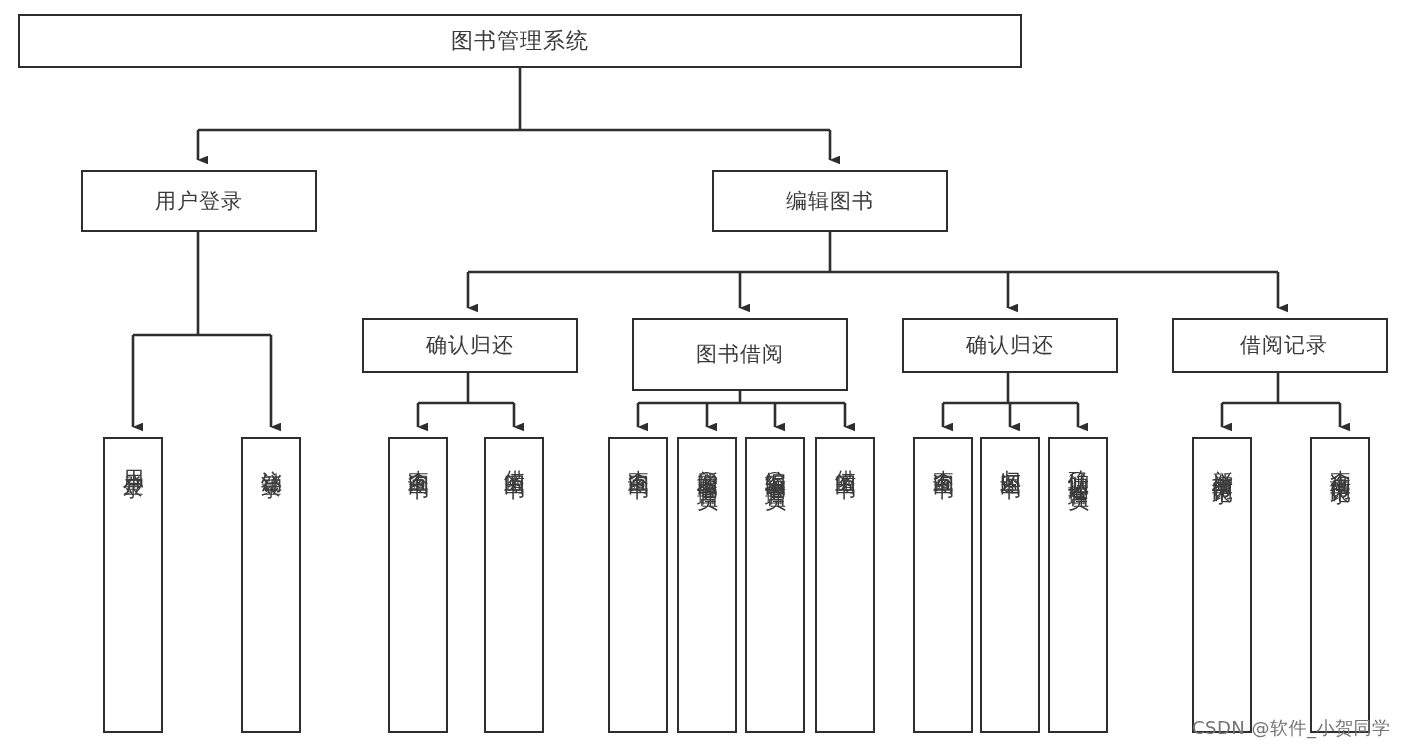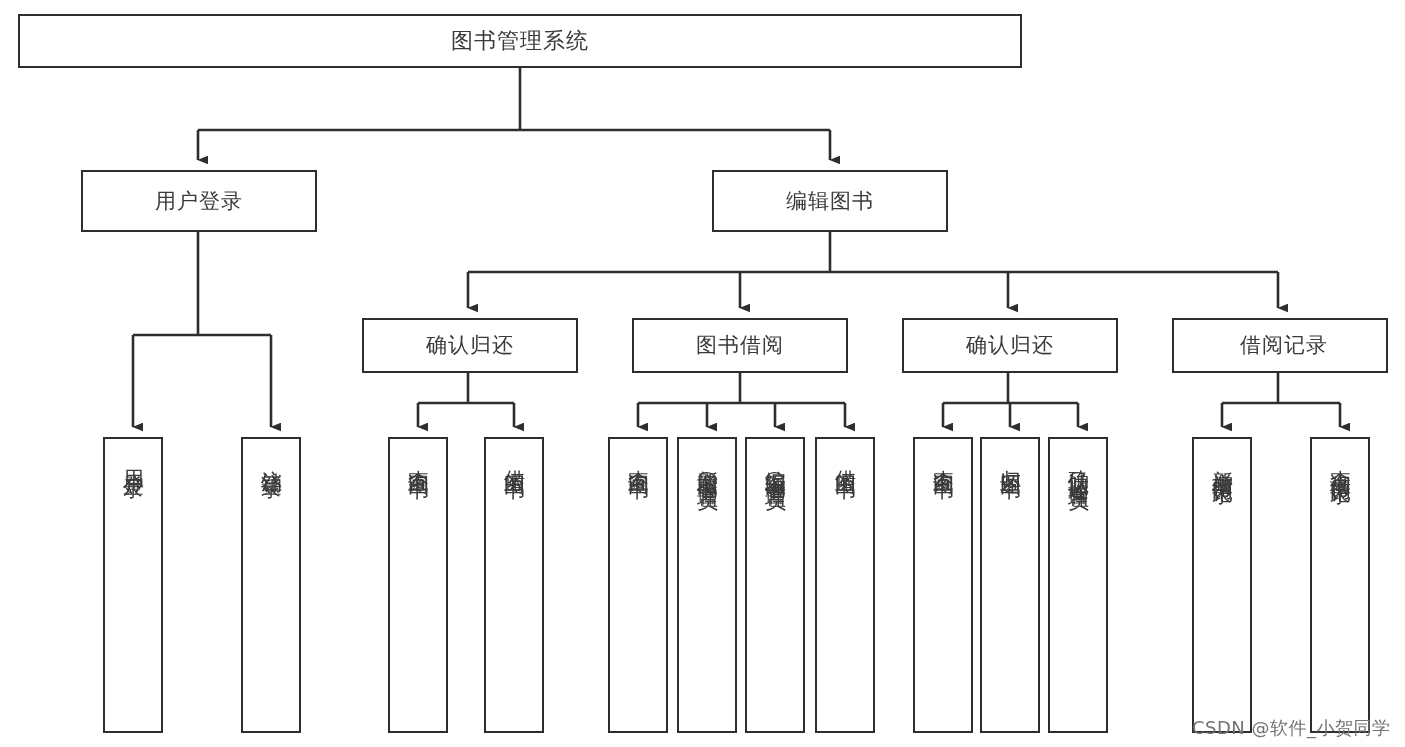--- a/index.html
+++ b/index.html
@@ -129,21 +129,21 @@
   <div class="node-box" style="left:81px; top:170px; width:236px; height:62px;">
     <span class="node-label">用户登录</span>
   </div>
   <div class="node-box" style="left:712px; top:170px; width:236px; height:62px;">
     <span class="node-label">编辑图书</span>
   </div>
 
   <div class="node-box" style="left:362px; top:318px; width:216px; height:55px;">
     <span class="node-label">确认归还</span>
   </div>
-  <div class="node-box" style="left:632px; top:318px; width:216px; height:55px;">
+  <div class="node-box" style="left:632px; top:318px; width:216px; height:73px;">
     <span class="node-label">图书借阅</span>
   </div>
   <div class="node-box" style="left:902px; top:318px; width:216px; height:55px;">
     <span class="node-label">确认归还</span>
   </div>
   <div class="node-box" style="left:1172px; top:318px; width:216px; height:55px;padding-left:8px;">
     <span class="node-label">借阅记录</span>
   </div>
 
   <div class="node-box vertical" style="left:103px; top:437px; width:60px; height:296px;">

